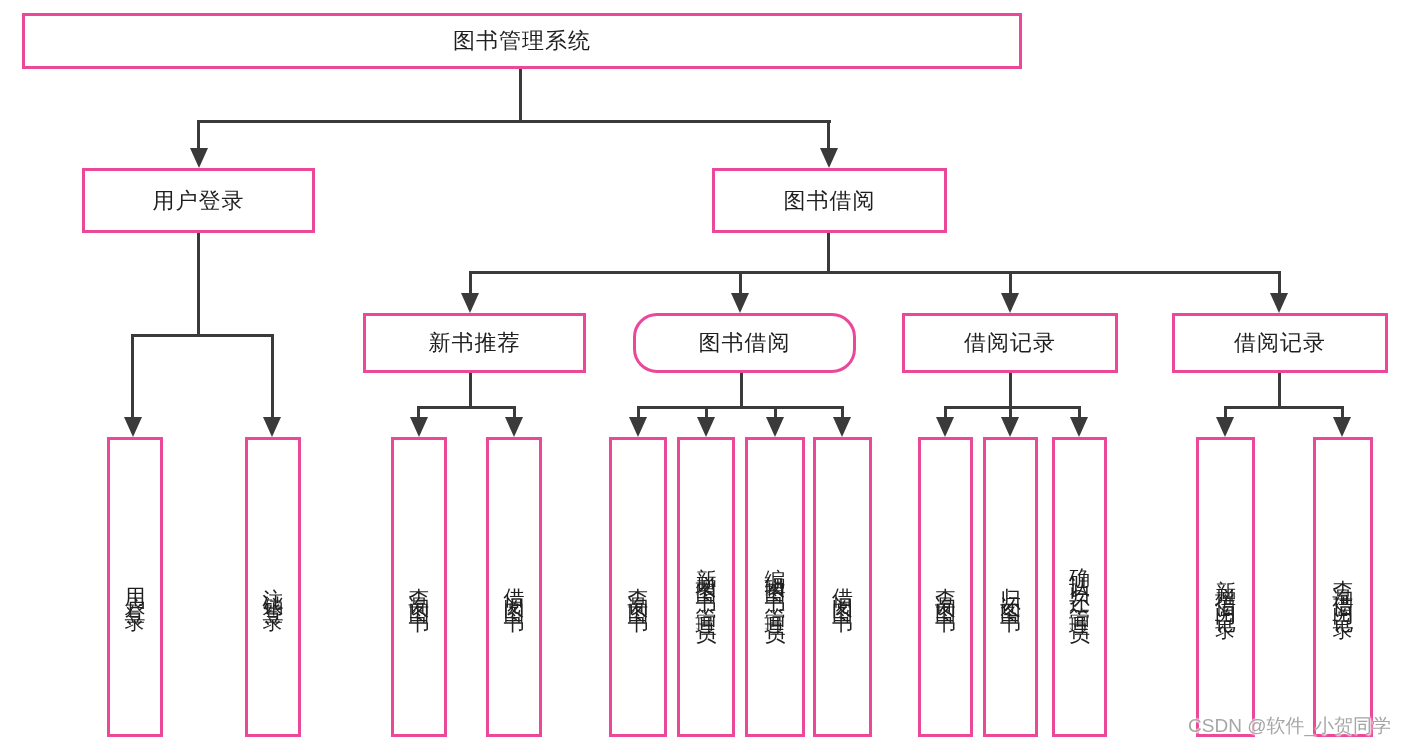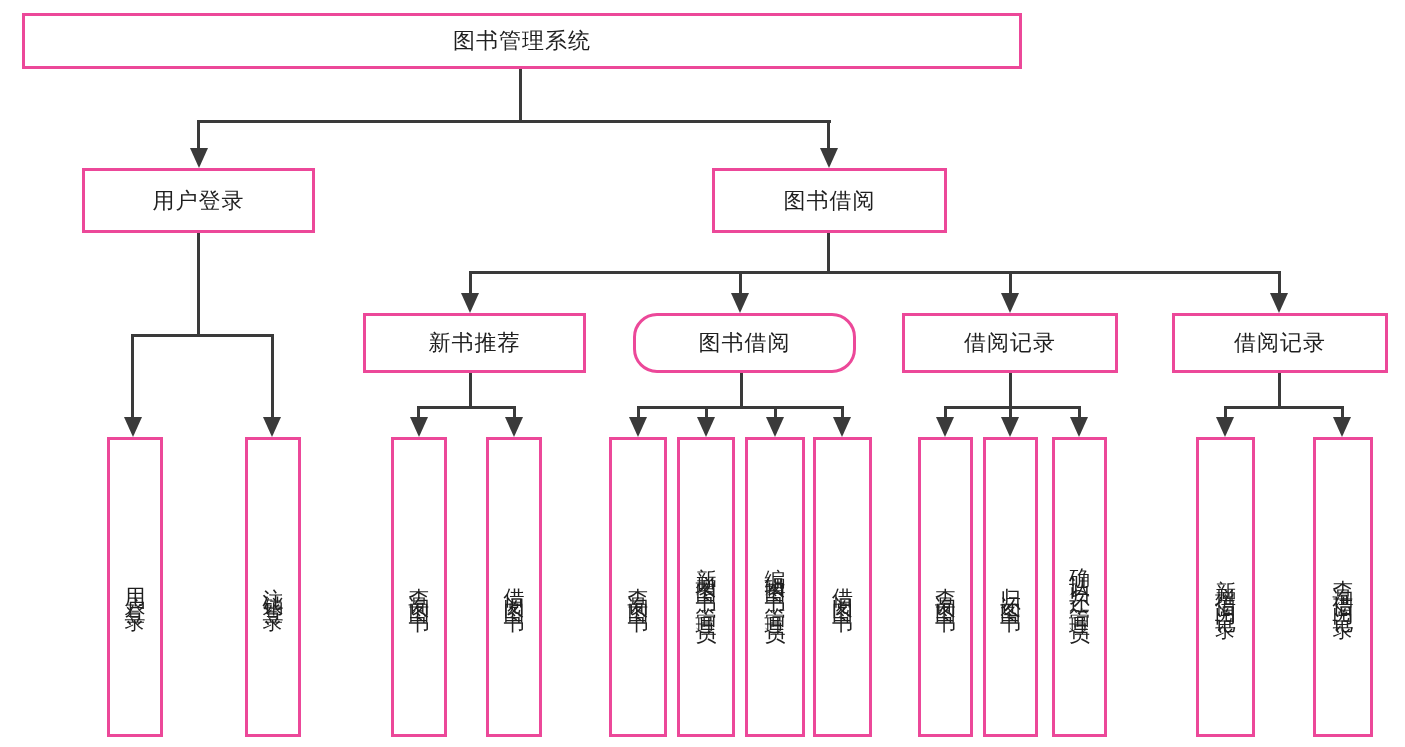--- a/index.html
+++ b/index.html
@@ -143,14 +143,15 @@
     <span class="vtext">确认归还（管理员）</span>
   </div>
 
   <div class="box vbox" style="left:1196px;top:437px;width:59px;height:300px;">
     <span class="vtext">新增借阅记录</span>
   </div>
   <div class="box vbox" style="left:1313px;top:437px;width:60px;height:300px;">
     <span class="vtext">查询借阅记录</span>
   </div>
 
+  <div class="watermark">CSDN @软件_小贺同学</div>
 
 </div>
 
 </body></html>

